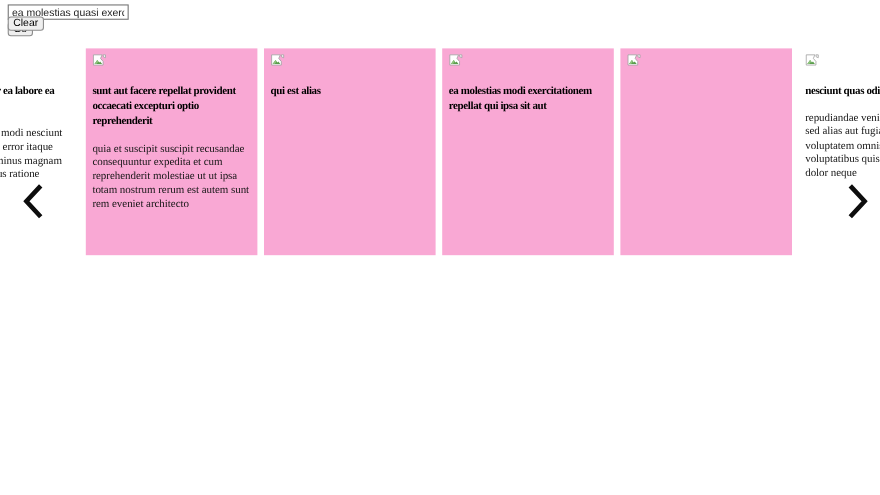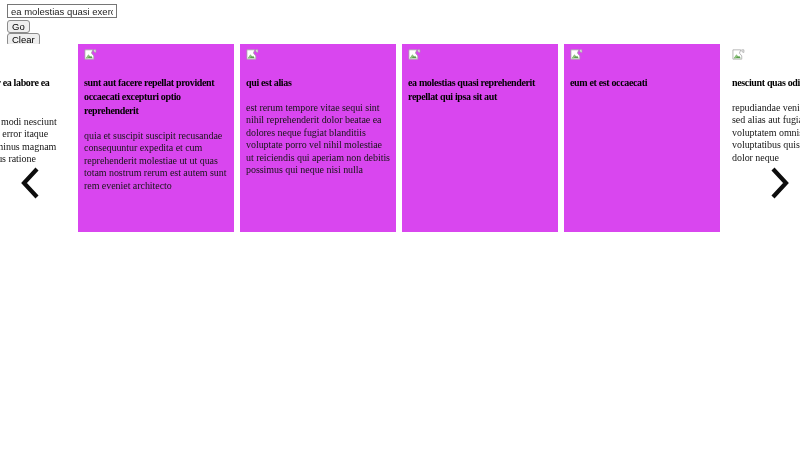--- a/index.html
+++ b/index.html
@@ -15,28 +15,28 @@
     font:9.5px "Liberation Sans", sans-serif; color:#1c1c1c; padding:0 3px;
     background:#fff;
   }
   .ctrl-btn {
     position:absolute; left:7px; height:13px; box-sizing:border-box;
     font:9.5px "Liberation Sans", sans-serif; color:#000;
     background:#efefef; border:1px solid #8c8c8c; border-radius:3px;
     padding:0 4px; line-height:10px; cursor:pointer;text-align:right;
   }
   .btn-go    { top:20px; }
-  .btn-clear { top:33px; }
+  .btn-clear { top:15px; }
 
   
   .carousel { position:absolute; left:0; top:44px; width:800px; height:188px; }
   .track { position:absolute; left:-84px; top:0; display:flex; gap:6px; }
   .card {
     flex:0 0 156px; width:156px; height:188px; box-sizing:border-box;
-    padding:2px 6px; background:#d946ef; overflow:hidden;
+    padding:2px 6px; background:#f9a8d4; overflow:hidden;
     font-family:"Liberation Serif", serif;
   }
   .card.plain { background:#ffffff; }
   .card-icon { display:block; height:13px; margin:2px 0 0 0; line-height:0; }
   .card-title {
     font-weight:bold; font-size:10px; line-height:14px; letter-spacing:-0.35px;
     color:#000; margin:15px 0 12px 0;
   }
   .card-body {
     font-size:10px; line-height:12.4px; letter-spacing:-0.05px;
@@ -76,55 +76,53 @@
         <div class="card">
     <span class="card-icon">
       <svg width="13" height="13" viewBox="0 0 14 14">
         <polygon points="1,2 9.5,2 8,5.5 10.5,8.5 10.5,12 1,12" fill="#ffffff" stroke="#a0a0a0" stroke-width="0.8"></polygon>
         <polygon points="2,11 4.8,7 6.6,9.4 7.6,8.4 9.5,11" fill="#5a9e4c"></polygon>
         <polygon points="2,11 4.8,7 6,8.6 4,11" fill="#8fc47e"></polygon>
         <polygon points="10.5,2 12.8,2 12.8,4.8 10.8,4" fill="#ffffff" stroke="#a0a0a0" stroke-width="0.8"></polygon>
       </svg>
     </span>
     <div class="card-title">sunt aut facere repellat provident occaecati excepturi optio reprehenderit</div>
-    <div class="card-body">quia et suscipit suscipit recusandae consequuntur expedita et cum reprehenderit molestiae ut ut quas totam nostrum rerum est autem sunt rem eveniet architecto</div>
+    <div class="card-body">quia et suscipit suscipit recusandae consequuntur expedita et cum reprehenderit molestiae ut ut ipsa totam nostrum rerum est autem sunt rem eveniet architecto</div>
   </div>
         <div class="card">
     <span class="card-icon">
       <svg width="13" height="13" viewBox="0 0 14 14">
         <polygon points="1,2 9.5,2 8,5.5 10.5,8.5 10.5,12 1,12" fill="#ffffff" stroke="#a0a0a0" stroke-width="0.8"></polygon>
         <polygon points="2,11 4.8,7 6.6,9.4 7.6,8.4 9.5,11" fill="#5a9e4c"></polygon>
         <polygon points="2,11 4.8,7 6,8.6 4,11" fill="#8fc47e"></polygon>
         <polygon points="10.5,2 12.8,2 12.8,4.8 10.8,4" fill="#ffffff" stroke="#a0a0a0" stroke-width="0.8"></polygon>
       </svg>
     </span>
     <div class="card-title">qui est alias</div>
-    <div class="card-body">est rerum tempore vitae sequi sint nihil reprehenderit dolor beatae ea dolores neque fugiat blanditiis voluptate porro vel nihil molestiae ut reiciendis qui aperiam non debitis possimus qui neque nisi nulla</div>
   </div>
         <div class="card">
     <span class="card-icon">
       <svg width="13" height="13" viewBox="0 0 14 14">
         <polygon points="1,2 9.5,2 8,5.5 10.5,8.5 10.5,12 1,12" fill="#ffffff" stroke="#a0a0a0" stroke-width="0.8"></polygon>
         <polygon points="2,11 4.8,7 6.6,9.4 7.6,8.4 9.5,11" fill="#5a9e4c"></polygon>
         <polygon points="2,11 4.8,7 6,8.6 4,11" fill="#8fc47e"></polygon>
         <polygon points="10.5,2 12.8,2 12.8,4.8 10.8,4" fill="#ffffff" stroke="#a0a0a0" stroke-width="0.8"></polygon>
       </svg>
     </span>
-    <div class="card-title">ea molestias quasi reprehenderit repellat qui ipsa sit aut</div>
+    <div class="card-title">ea molestias modi exercitationem repellat qui ipsa sit aut</div>
   </div>
         <div class="card">
     <span class="card-icon">
       <svg width="13" height="13" viewBox="0 0 14 14">
         <polygon points="1,2 9.5,2 8,5.5 10.5,8.5 10.5,12 1,12" fill="#ffffff" stroke="#a0a0a0" stroke-width="0.8"></polygon>
         <polygon points="2,11 4.8,7 6.6,9.4 7.6,8.4 9.5,11" fill="#5a9e4c"></polygon>
         <polygon points="2,11 4.8,7 6,8.6 4,11" fill="#8fc47e"></polygon>
         <polygon points="10.5,2 12.8,2 12.8,4.8 10.8,4" fill="#ffffff" stroke="#a0a0a0" stroke-width="0.8"></polygon>
       </svg>
     </span>
-    <div class="card-title">eum et est occaecati</div>
   </div>
         <div class="card plain">
     <span class="card-icon">
       <svg width="13" height="13" viewBox="0 0 14 14">
         <polygon points="1,2 9.5,2 8,5.5 10.5,8.5 10.5,12 1,12" fill="#ffffff" stroke="#a0a0a0" stroke-width="0.8"></polygon>
         <polygon points="2,11 4.8,7 6.6,9.4 7.6,8.4 9.5,11" fill="#5a9e4c"></polygon>
         <polygon points="2,11 4.8,7 6,8.6 4,11" fill="#8fc47e"></polygon>
         <polygon points="10.5,2 12.8,2 12.8,4.8 10.8,4" fill="#ffffff" stroke="#a0a0a0" stroke-width="0.8"></polygon>
       </svg>
     </span>

